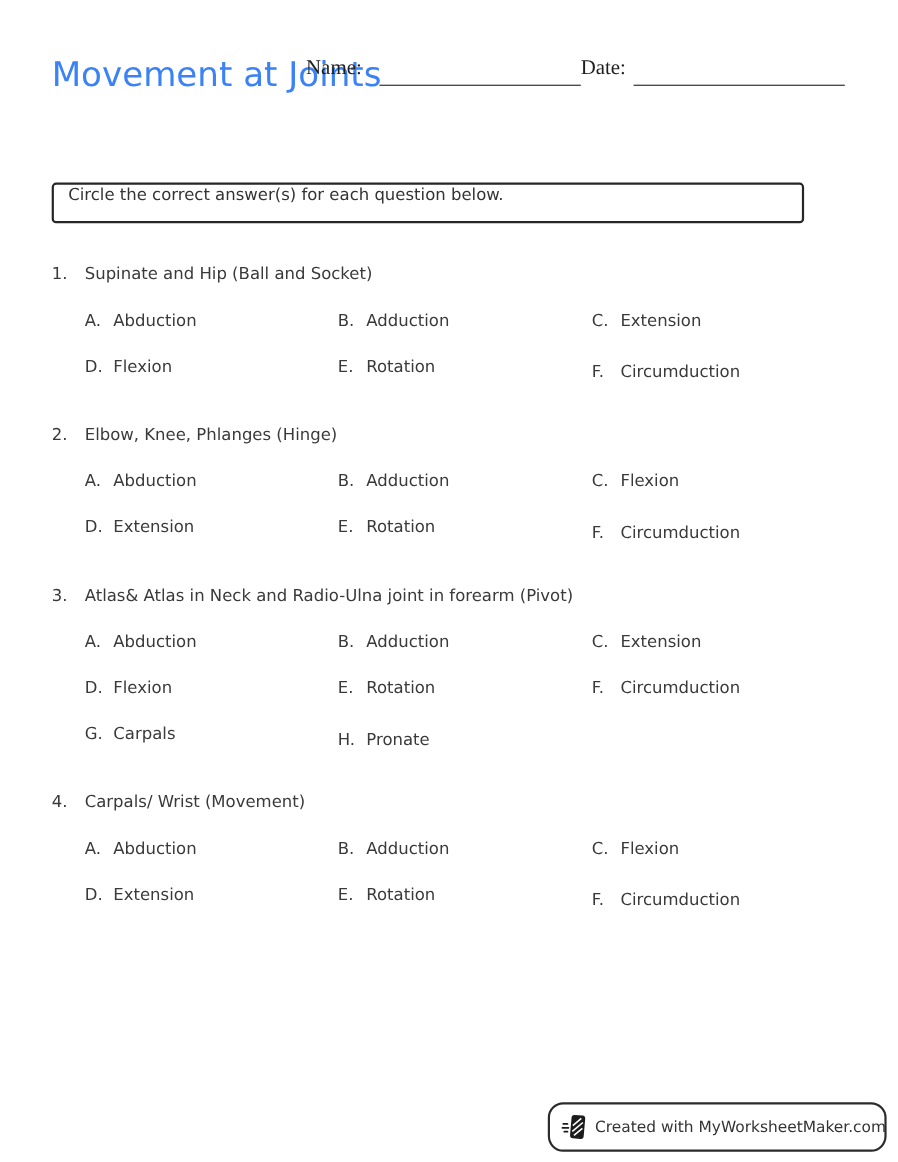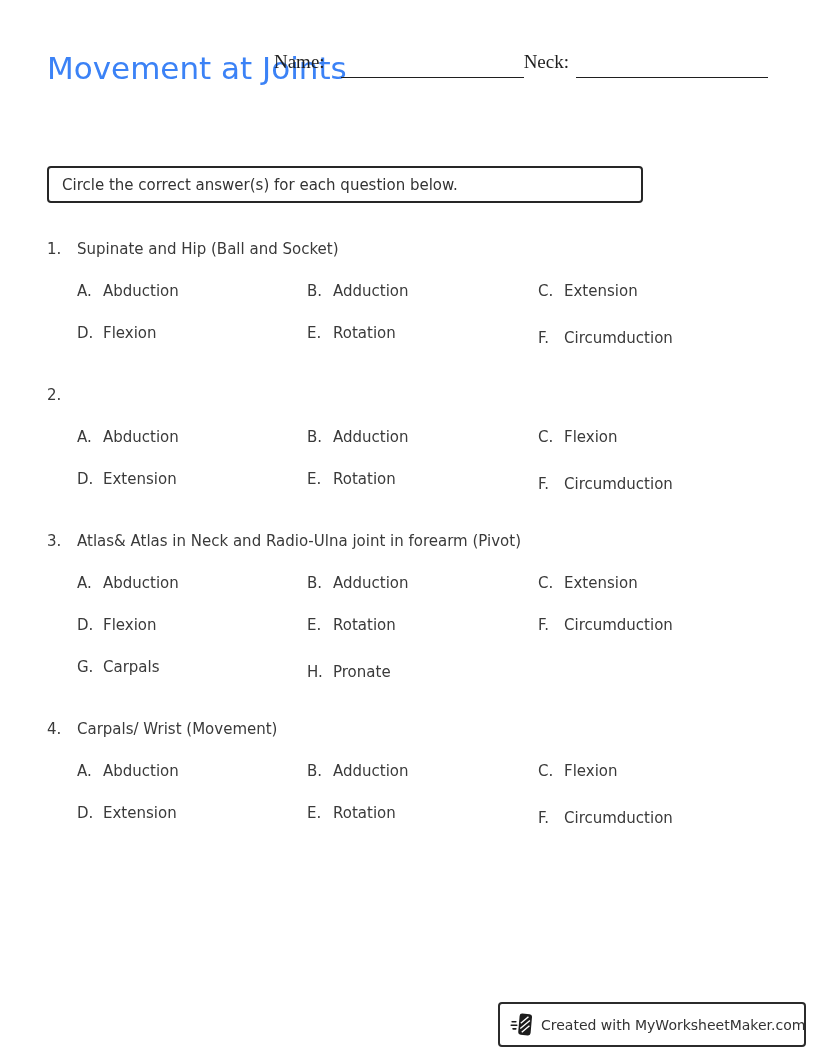--- a/index.html
+++ b/index.html
@@ -52,26 +52,26 @@
     transform: translateY(4px);
   }
   .nd-line.name { width: 183px; margin-left: 16px; }
   .nd-line.date { width: 192px; margin-left: 7px; }
 
   
   .instruction-box {
     position: absolute;
     left: 47px;
     top: 166px;
-    width: 596px;
+    width: 684px;
     height: 37px;
     border: 2px solid #262626;
     border-radius: 4px;
     display: flex;
-    align-items: center;
+    align-items: flex-start;
     padding-left: 13px;
     font-size: 15px;
     color: #333333;
   }
 
   
   .questions {
     position: absolute;
     left: 47px;
     top: 239px;
@@ -99,21 +99,21 @@
   .opt-letter { width: 26px; flex: 0 0 26px; }
 
   
   .footer-box {
     position: absolute;
     left: 498px;
     top: 1002px;
     width: 308px;
     height: 45px;
     border: 2px solid #2b2b2b;
-    border-radius: 4px;
+    border-radius: 14px;
     display: flex;
     align-items: center;
     padding: 0 10px;
     background: #ffffff;
   }
   .footer-logo { flex: 0 0 auto; margin-right: 7px; display: flex; align-items: center; }
   .footer-text { font-size: 14px; color: #333333; white-space: nowrap; }
 </style>
 </head>
 <body>
@@ -121,21 +121,21 @@
 <div class="page">
 
   <h1 class="title">Movement at Joints</h1>
 
   <div class="name-date">
     <div class="nd-row">
       <span class="nd-label">Name:</span>
       <span class="nd-line name"></span>
     </div>
     <div class="nd-row">
-      <span class="nd-label">Neck:</span>
+      <span class="nd-label">Date:</span>
       <span class="nd-line date"></span>
     </div>
   </div>
 
   <div class="instruction-box">
     <span>Circle the correct answer(s) for each question below.</span>
   </div>
 
   <div class="questions">
       <section class="question">
@@ -166,20 +166,21 @@
   </div>
           <div class="option">
     <span class="opt-letter">F.</span>
     <span class="opt-label">Circumduction</span>
   </div>
         </div>
   </section>
       <section class="question">
     <div class="q-heading">
       <span class="q-number">2.</span>
+      <span class="q-text">Elbow, Knee, Phlanges (Hinge)</span>
     </div>
     <div class="options">
           <div class="option">
     <span class="opt-letter">A.</span>
     <span class="opt-label">Abduction</span>
   </div>
           <div class="option">
     <span class="opt-letter">B.</span>
     <span class="opt-label">Adduction</span>
   </div>

